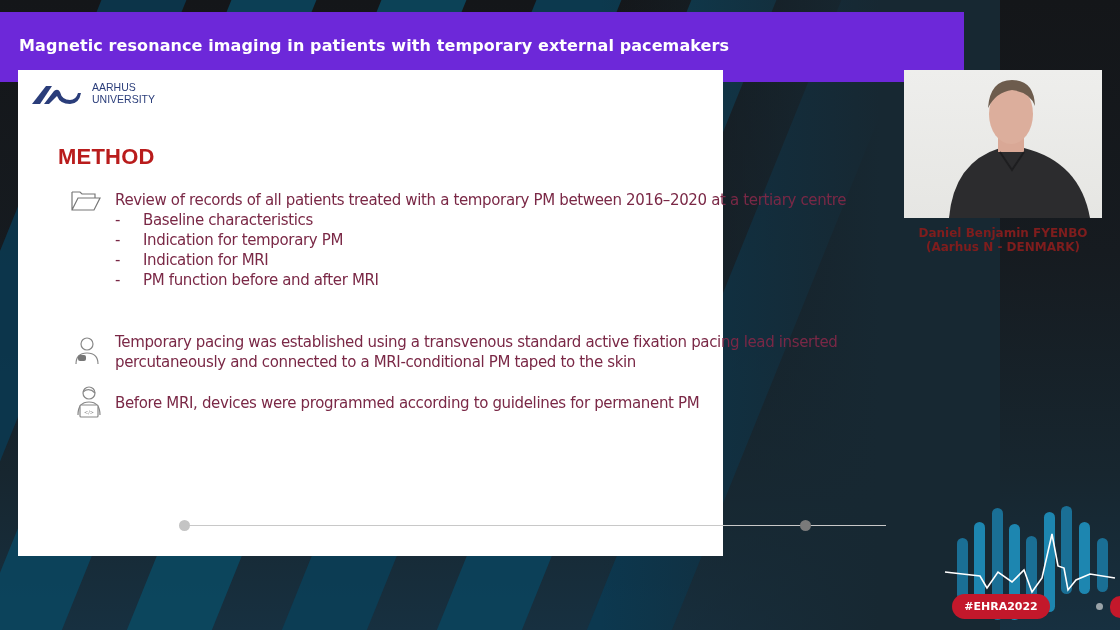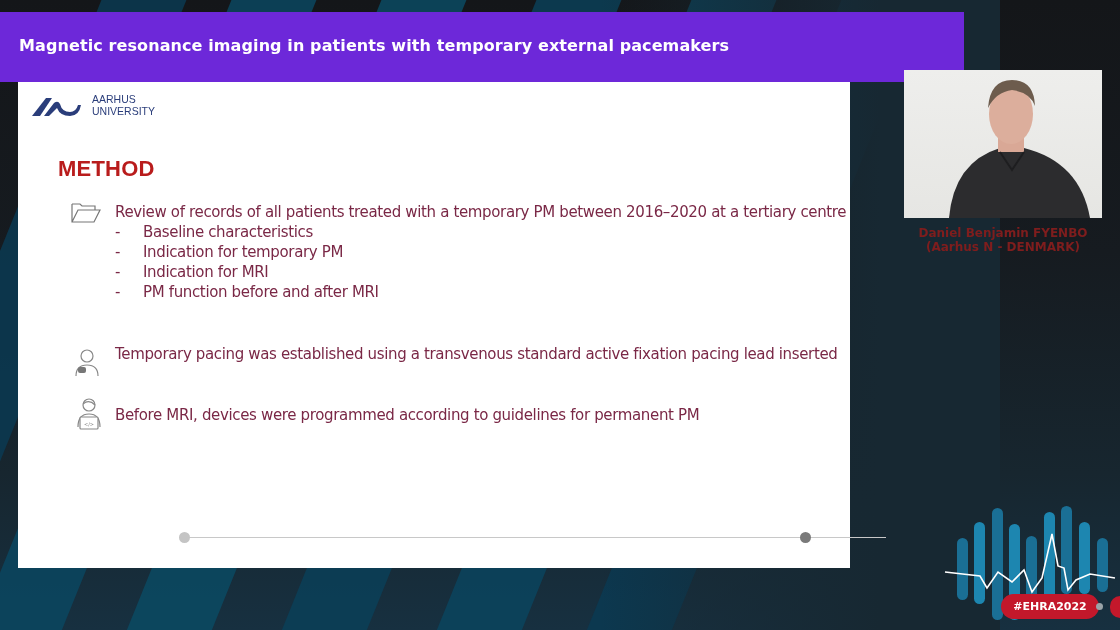--- a/index.html
+++ b/index.html
@@ -26,21 +26,21 @@
   .top-band {
     position: absolute; left: 0; top: 12px; width: 964px; height: 70px;
     background: #6d28d9;
   }
   .session-title {
     position: absolute; left: 19px; top: 24px;
     color: #ffffff; font-weight: bold; font-size: 16px; letter-spacing: 0.1px;
     font-family: "DejaVu Sans", sans-serif;
   }
   .slide {
-    position: absolute; left: 18px; top: 82px; width: 832px; height: 486px;
+    position: absolute; left: 18px; top: 70px; width: 705px; height: 486px;
     background: #ffffff;
   }
   .au-logo { position: absolute; left: 14px; top: 10px; display: flex; align-items: center; }
   .au-text {
     margin-left: 10px; color: #2a3d7a; font-size: 10.5px; line-height: 12px;
     font-family: "Liberation Sans", sans-serif;
   }
   .auh-logo { position: absolute; right: 14px; top: 8px; display: flex; align-items: center; }
   .auh-text { text-align: right; margin-right: 4px; }
   .auh-name {
@@ -82,21 +82,21 @@
     position: absolute; left: 904px; top: 70px; width: 198px; height: 148px;
     background: linear-gradient(180deg, #eeeeec 0%, #e6e6e3 100%); overflow: hidden;
   }
   .speaker-name {
     position: absolute; left: 904px; top: 226px; width: 198px; text-align: center;
     color: #7f1d1d; font-weight: bold; font-size: 12px; line-height: 14px;
     font-family: "DejaVu Sans", sans-serif;
   }
   .ekg-area { position: absolute; left: 940px; top: 500px; width: 180px; height: 130px; }
   .hashtag {
-    position: absolute; left: 1001px; top: 594px; width: 98px; height: 25px;
+    position: absolute; left: 952px; top: 594px; width: 98px; height: 25px;
     background: #c3182b; border-radius: 13px; color: #fff; font-weight: bold; font-size: 11px;
     display: flex; align-items: center; justify-content: center;
     font-family: "DejaVu Sans", sans-serif;
   }
   .hash-dot { position: absolute; left: 1096px; top: 603px; width: 7px; height: 7px; border-radius: 50%; background: #9aa3a8; }
   .hash-red { position: absolute; left: 1110px; top: 596px; width: 20px; height: 22px; border-radius: 11px; background: #c3182b; }
 </style>
 </head>
 <body>
 
@@ -155,20 +155,21 @@
   </div>
 
   <svg class="icon" style="left:56px;top:266px;" width="26" height="30" viewBox="0 0 26 30">
     <circle cx="13" cy="8" r="6" stroke="#888" stroke-width="1.2" fill="none"></circle>
     <path d="M2 28 Q2 17 13 17 Q24 17 24 28" stroke="#888" stroke-width="1.2" fill="none"></path>
     <rect x="4" y="19" width="8" height="6" rx="2" fill="#777"></rect>
   </svg>
 
   <div class="block2 content-text">
     <div class="line">Temporary pacing was established using a transvenous standard active fixation pacing lead inserted</div>
+    <div class="line">percutaneously and connected to a MRI-conditional PM taped to the skin</div>
   </div>
 
   <svg class="icon" style="left:58px;top:315px;" width="26" height="34" viewBox="0 0 26 34">
     <circle cx="13" cy="8" r="6" stroke="#888" stroke-width="1.2" fill="none"></circle>
     <path d="M7 7 Q13 2 19 8" stroke="#888" stroke-width="1.2" fill="none"></path>
     <path d="M2 30 Q2 17 13 17 Q24 17 24 30" stroke="#888" stroke-width="1.2" fill="none"></path>
     <rect x="4" y="20" width="18" height="12" rx="1" stroke="#888" stroke-width="1.2" fill="#fff"></rect>
     <text x="13" y="29" font-size="5" text-anchor="middle" fill="#888" font-family="DejaVu Sans, sans-serif">&lt;/&gt;</text>
   </svg>
 

